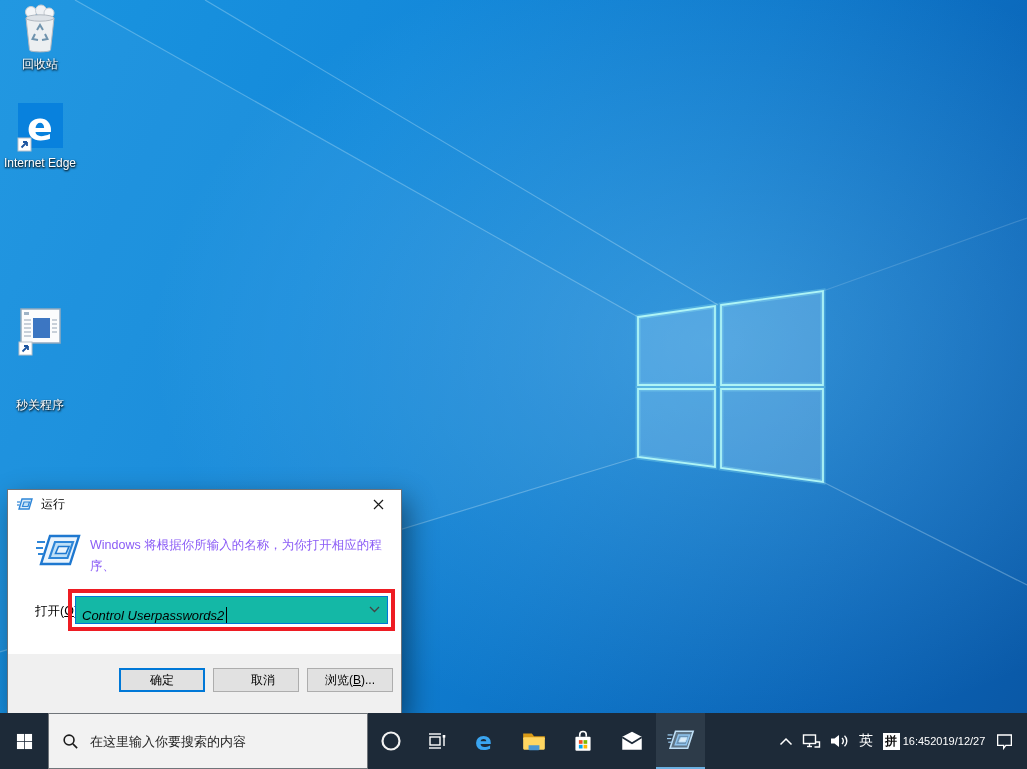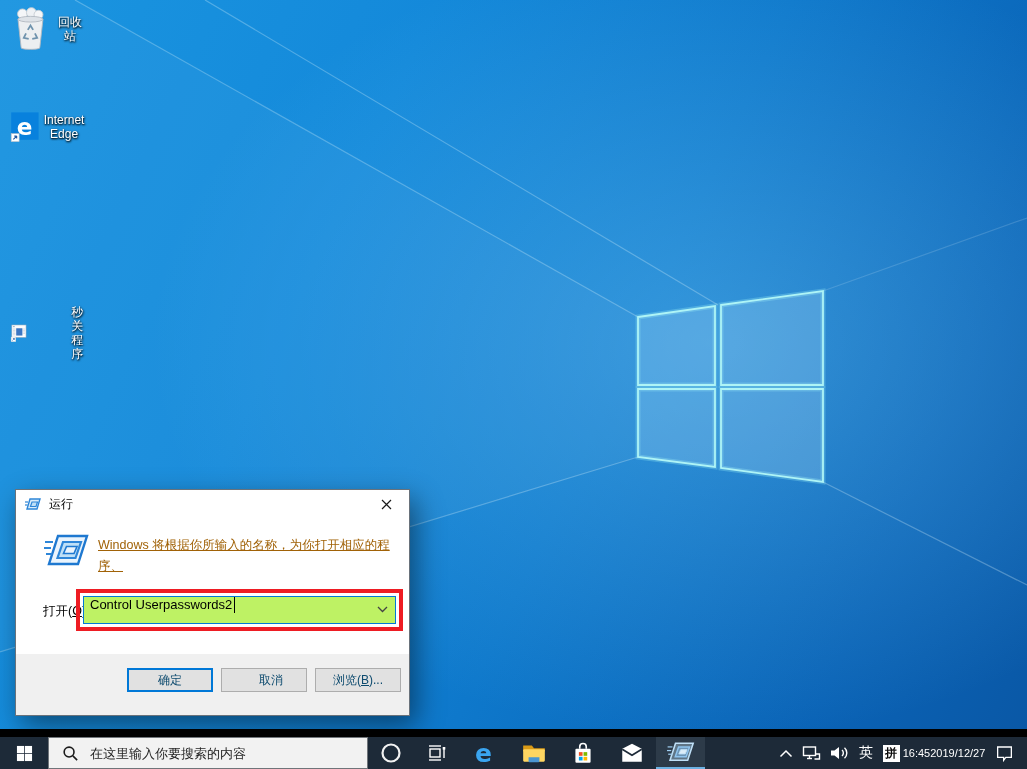--- a/index.html
+++ b/index.html
@@ -5,52 +5,52 @@
   html,body{margin:0;padding:0;background:#000;}
   #screen{position:relative;width:1027px;height:769px;overflow:hidden;
     font-family:"Liberation Sans","DejaVu Sans",sans-serif;}
   
   .wallpaper{position:absolute;left:0;top:0;width:1027px;height:729px;
     background:
       radial-gradient(900px 640px at 69% 47%, rgba(130,215,255,.34), rgba(130,215,255,0) 62%),
       linear-gradient(115deg,#1a95e0 0%,#1489da 32%,#0e78cb 58%,#0a63b6 84%,#0a58a6 100%);}
   .wp-art{position:absolute;left:0;top:0;}
   
-  .dicon{position:absolute;left:10px;width:76px;display:flex;flex-direction:row;
+  .dicon{position:absolute;left:2px;width:76px;display:flex;flex-direction:column;
     align-items:center;gap:3px;cursor:default;}
   .dlabel{color:#fff;font-size:12px;line-height:14px;text-align:center;
     text-shadow:0 1px 2px rgba(0,0,0,.9),1px 1px 2px rgba(0,0,0,.7);max-width:74px;}
   
-  .run-dialog{position:absolute;left:15px;top:489px;width:395px;height:227px;
+  .run-dialog{position:absolute;left:7px;top:489px;width:395px;height:227px;
     background:#fff;border:1px solid #69727b;box-sizing:border-box;
     box-shadow:6px 10px 26px rgba(0,0,0,.45);}
   .titlebar{position:absolute;left:0;top:0;right:0;height:29px;background:#fff;
     display:flex;align-items:center;padding-left:9px;}
   .titlebar .ttl{font-size:12px;color:#000;margin-left:7px;}
   .close-btn{position:absolute;right:0;top:0;width:46px;height:29px;display:flex;
     align-items:center;justify-content:center;cursor:default;}
-  .dlg-desc{position:absolute;left:82px;top:45px;font-size:12.5px;line-height:21px;color:#a16207;text-decoration:underline;}
+  .dlg-desc{position:absolute;left:82px;top:45px;font-size:12.5px;line-height:21px;color:#8b5cf6;}
   .big-run-icon{position:absolute;left:28px;top:43px;}
   .open-label{position:absolute;left:27px;top:113px;font-size:12.5px;color:#000;}
   .open-label .ak{text-decoration:underline;}
   .red-annotation{position:absolute;left:60px;top:99px;width:327px;height:42px;
     border:4px solid #ee1c23;box-sizing:border-box;}
-  .combo{position:absolute;left:3px;top:3px;right:3px;bottom:3px;background:#bef264;
-    border:1px solid #0078d7;box-sizing:border-box;display:flex;align-items:flex-start;}
+  .combo{position:absolute;left:3px;top:3px;right:3px;bottom:3px;background:#14b8a6;
+    border:1px solid #0078d7;box-sizing:border-box;display:flex;align-items:flex-end;font-style:italic;}
   .combo-text{font-size:13px;color:#000;padding-left:6px;white-space:nowrap;}
   .caret{display:inline-block;width:1px;height:16px;background:#000;margin-left:2px;}
   .combo-chevron{position:absolute;right:7px;top:9px;}
   .dlg-footer{position:absolute;left:0;right:0;bottom:0;height:61px;background:#f0f0f0;}
   .btn{position:absolute;top:14px;width:86px;height:24px;background:#e1e1e1;
-    border:1px solid #adadad;box-sizing:border-box;font-size:12px;color:#0c4a6e;
+    border:1px solid #adadad;box-sizing:border-box;font-size:12px;color:#000000;
     font-family:inherit;padding:0;cursor:default;}
   .btn.default{border:2px solid #0078d7;}
   .btn .ak{text-decoration:underline;}
   
-  .taskbar{position:absolute;left:0;bottom:0;width:1027px;height:32px;background:#1d2a38;
+  .taskbar{position:absolute;left:0;bottom:0;width:1027px;height:56px;background:#1d2a38;
     display:flex;align-items:stretch;z-index:5;justify-content:flex-end;}
   .tb-btn{display:flex;align-items:center;justify-content:center;cursor:default;}
   .start-btn{width:48px;}
   .search-box{width:320px;background:#f2f2f2;border:1px solid #70757a;box-sizing:border-box;
     display:flex;align-items:center;padding-left:13px;gap:9px;}
   .search-box input{background:transparent;border:none;outline:none;font-size:13px;
     color:#111;width:250px;font-family:inherit;}
   .search-box input::placeholder{color:#1f1f1f;opacity:1;}
   .tb-cortana,.tb-taskview{width:46px;}
   .tb-app{width:49px;position:relative;}

